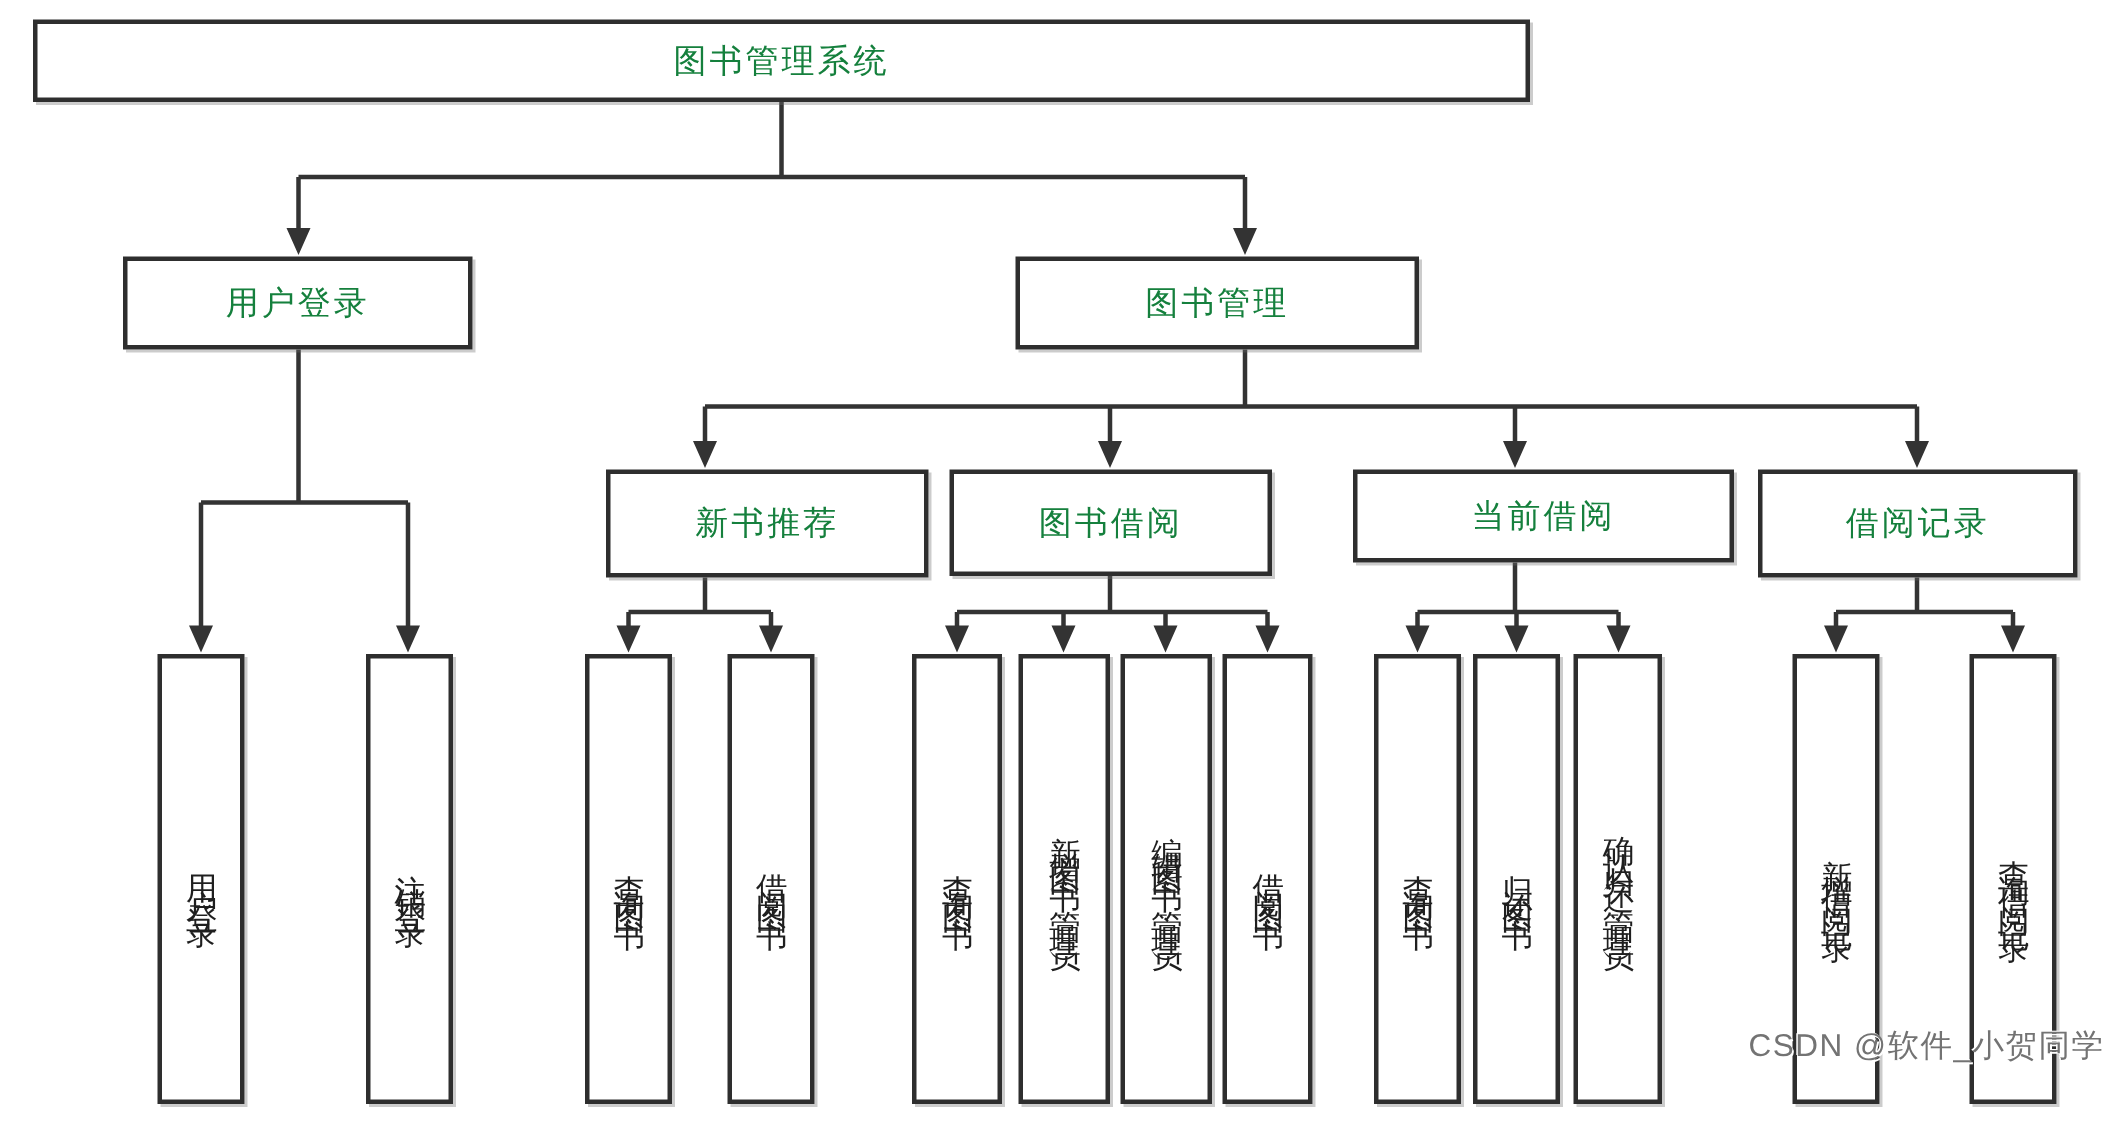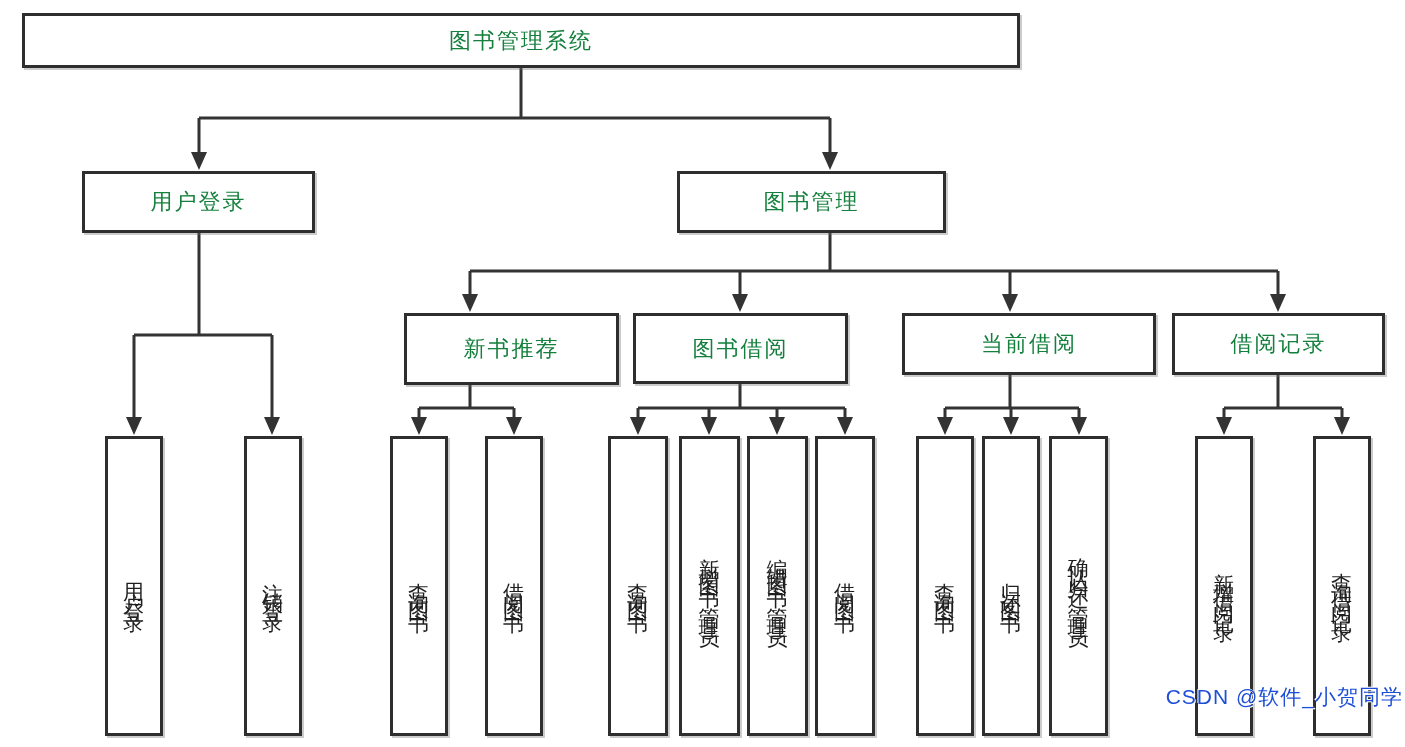--- a/index.html
+++ b/index.html
@@ -36,21 +36,21 @@
     font-size:21px;
     color:#1f1f1f;
     letter-spacing:10px;
     line-height:1;
     white-space:nowrap;
   }
   #watermark {
     position:absolute;
     right:2px; top:683px;
     font-size:21px;
-    color:#1d4ed8;
+    color:#737373;
     letter-spacing:1px;
     z-index:5;
     text-shadow:1px 1px 0 #ffffff, -1px -1px 0 #ffffff;
     white-space:nowrap;
   }
 </style>
 </head>
 <body>
 
 <div id="stage">
@@ -123,21 +123,21 @@
 
   <div class="node hnode" style="left:363px; top:313px; width:215px; height:72px;margin-left:41px;">
     <span class="lbl">新书推荐</span>
   </div>
   <div class="node hnode" style="left:633px; top:313px; width:215px; height:71px;">
     <span class="lbl">图书借阅</span>
   </div>
   <div class="node hnode" style="left:902px; top:313px; width:254px; height:62px;">
     <span class="lbl">当前借阅</span>
   </div>
-  <div class="node hnode" style="left:1172px; top:313px; width:213px; height:62px;">
+  <div class="node hnode" style="left:1172px; top:313px; width:213px; height:72px;">
     <span class="lbl">借阅记录</span>
   </div>
 
   <div class="node vnode" style="left:105px; top:436px; width:58px; height:300px;">
     <span class="lbl">用户登录</span>
   </div>
   <div class="node vnode" style="left:244px; top:436px; width:58px; height:300px;">
     <span class="lbl">注销登录</span>
   </div>
 

